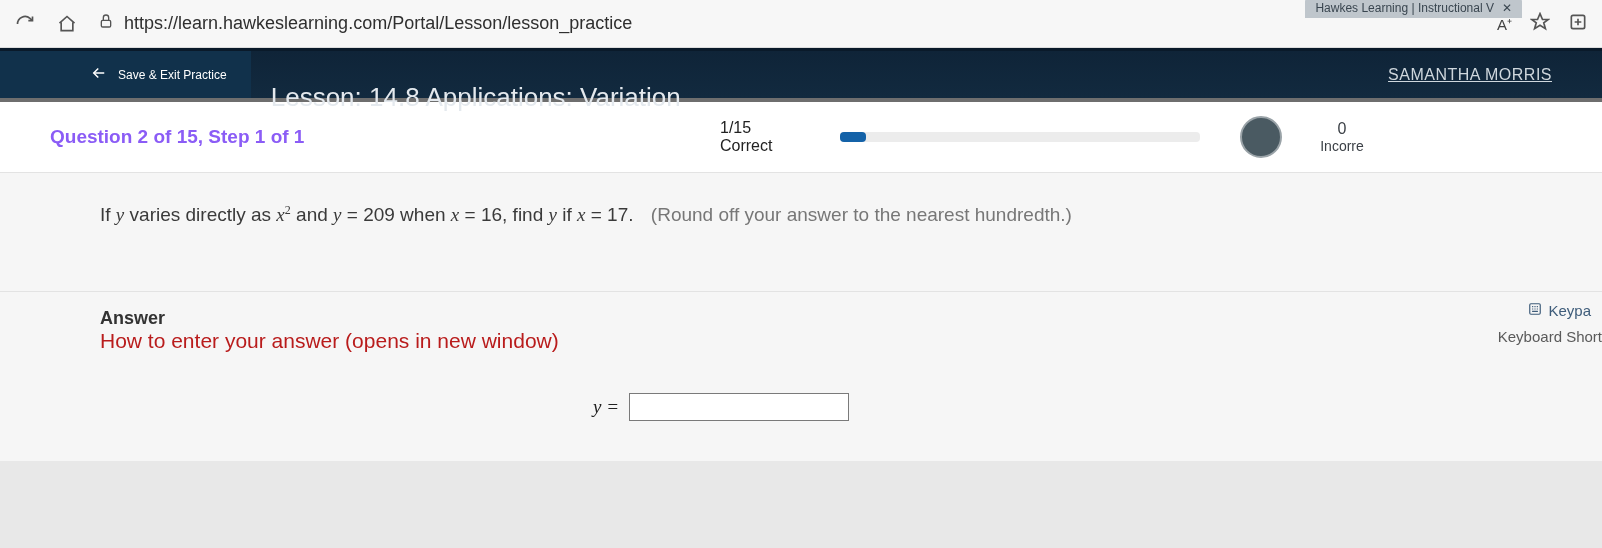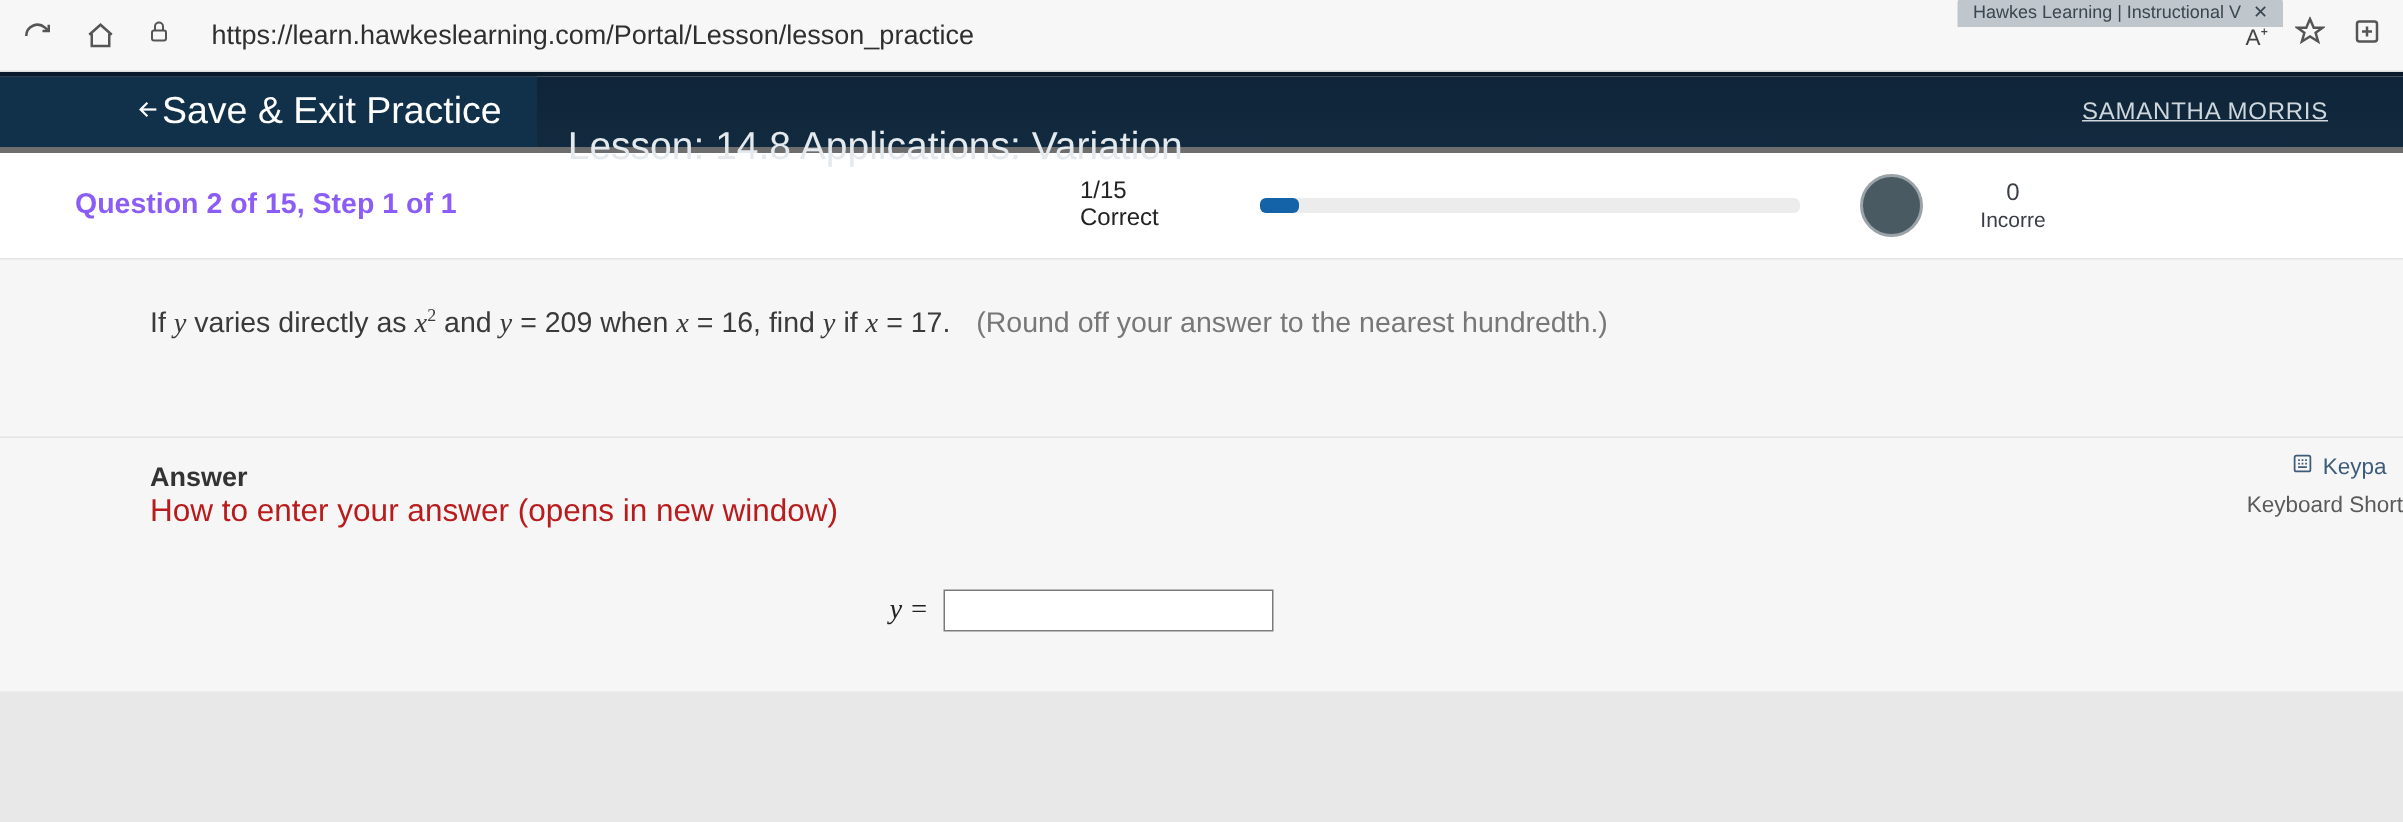--- a/index.html
+++ b/index.html
@@ -17,21 +17,21 @@
     align-items: center;
     background: #f7f7f7;
     padding: 0 14px;
     gap: 20px;
     border-bottom: 1px solid #ddd;
   }
   .icon-btn { width:22px; height:22px; display:flex; align-items:center; justify-content:center; color:#555; cursor:pointer;}
   .url-box {
     display:flex;
     align-items:center;
-    gap:27px;
+    gap:10px;
     flex:1;
     font-size:18px;
     color:#2f2f2f;
   }
   .url-box .lock { color:#555; }
   .right-icons { display:flex; gap:18px; align-items:center; margin-left:auto; color:#444;}
   .tab-strip {
     position:absolute; top:-2px; right:80px; display:flex; gap:4px;
   }
   .tab {
@@ -41,22 +41,22 @@
   }
   .app-header {
     height: 50px;
     background: linear-gradient(#0f2438,#122a3f);
     display:flex; align-items:center;
     padding: 0 0;
     color:#fff;
     border-top:3px solid #0a1a2a;
   }
   .exit-practice {
-    display:flex; align-items:center; 
-    font-size:25px;
+    display:flex; align-items:center; gap:10px;
+    font-size:12px;
     padding:0 24px 0 90px;
     height:100%;
     cursor:pointer;
     background:#11314b;
   }
   .lesson-title {
     font-size:26px;
     padding: 0 20px;
     color:#e4e9ee;
     margin-top:45px;

